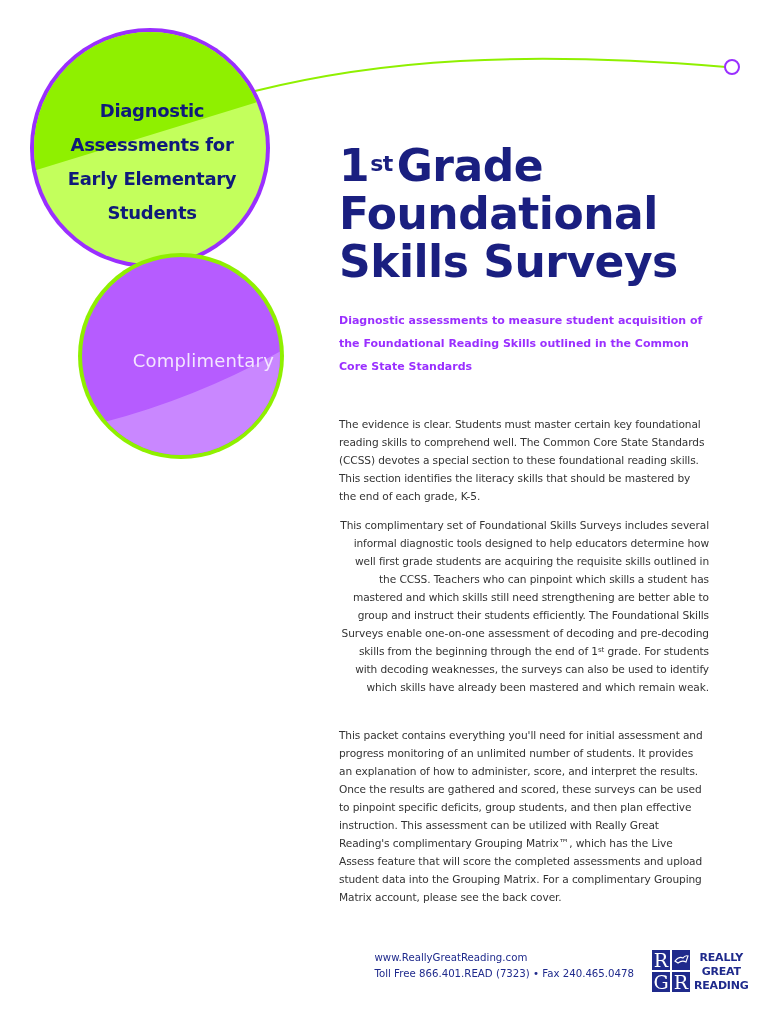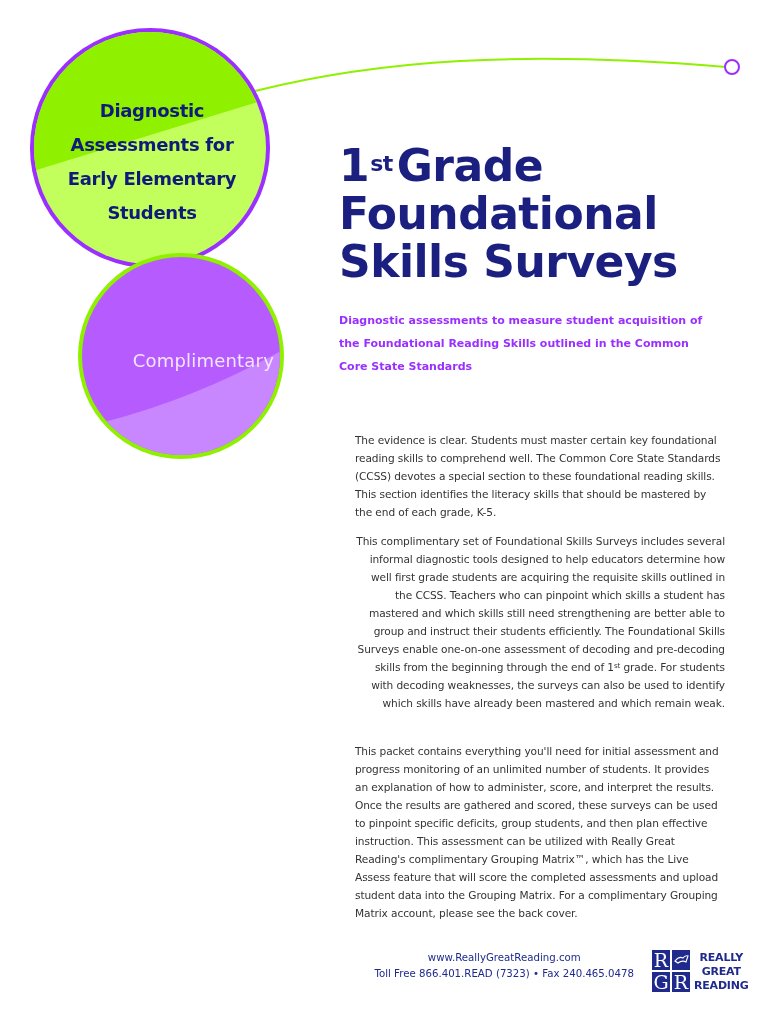--- a/index.html
+++ b/index.html
@@ -23,30 +23,30 @@
     letter-spacing: -0.5px;
   }
   .title sup { font-size: 22px; vertical-align: top; position: relative; top: -2px; margin-left: 1px; margin-right: 4px; }
 
   .subtitle {
     position: absolute; left: 339px; top: 309px; width: 380px; margin: 0;
     color: #9a2fff; font-weight: bold; font-size: 11px; line-height: 23px;
   }
 
   .body-text {
-    position: absolute; left: 339px; width: 370px; margin: 16px;
+    position: absolute; left: 339px; width: 370px; margin: 0;
     color: #333333; font-size: 10.6px; line-height: 18px; letter-spacing: -0.1px;
   }
   .body-text sup { font-size: 7px; vertical-align: top; position: relative; top: -1px; }
   .p1 { top: 415px; }
   .p2 { top: 516px; text-align: right; }
   .p3 { top: 726px; }
 
   .footer {
-    position: absolute; right: 136px; top: 950px; text-align: center;
+    position: absolute; right: 136px; top: 950px; text-align: left;
     color: #1f2a8c; font-size: 10.2px; line-height: 16px;
   }
 
   .logo { position: absolute; left: 652px; top: 950px; width: 100px; height: 44px; }
   .logo-grid { position: absolute; left: 0; top: 0; width: 38px; height: 42px; }
   .logo-cell {
     position: absolute; width: 18px; height: 20px; background: #1f2a8c; color: #ffffff;
     font-family: "DejaVu Serif", serif; font-size: 19px; line-height: 20px; text-align: center;
   }
   .logo-words {

